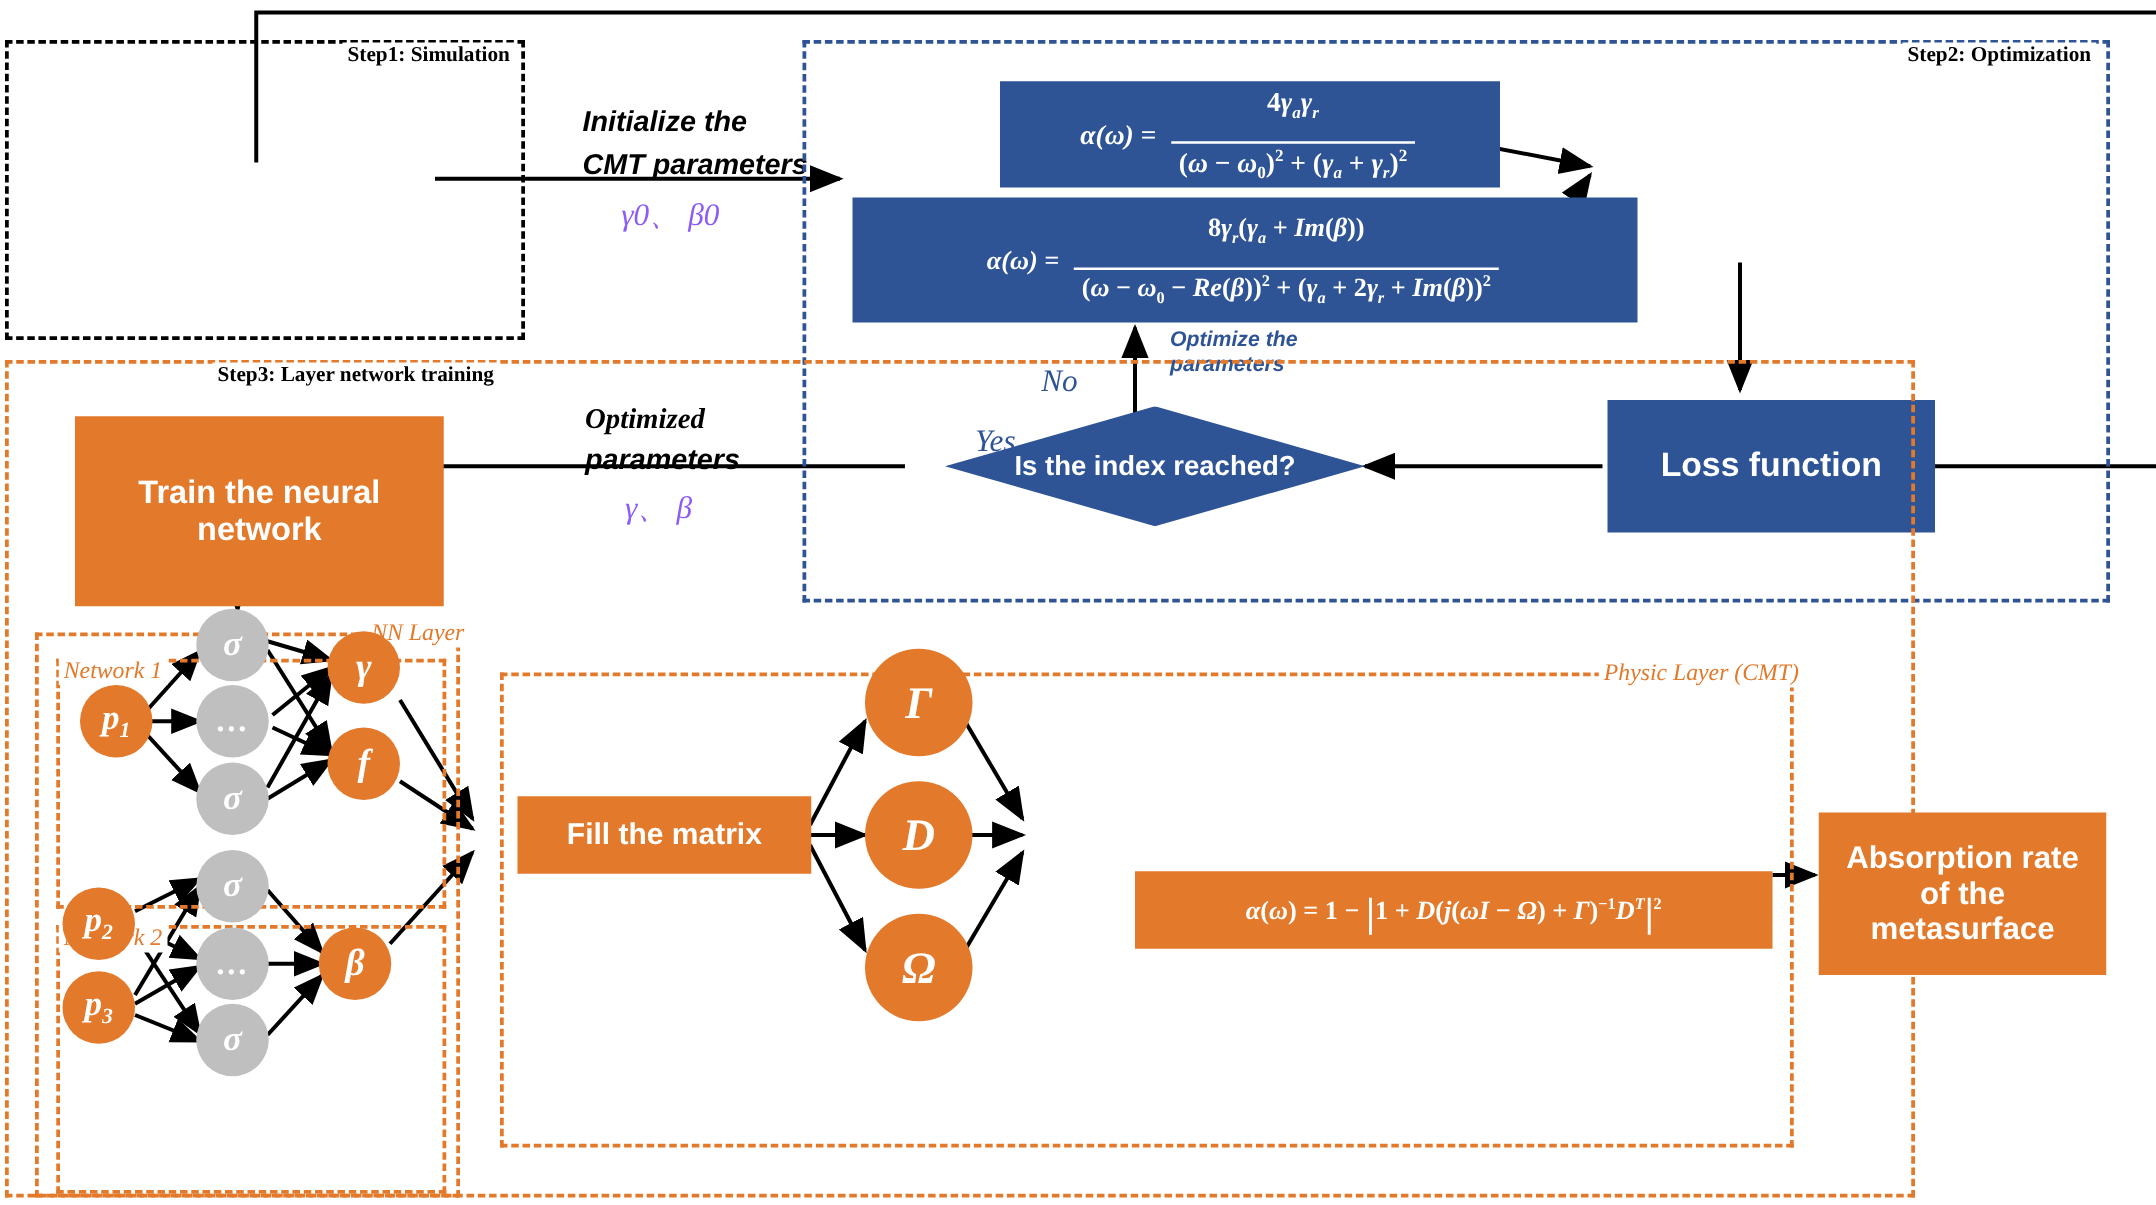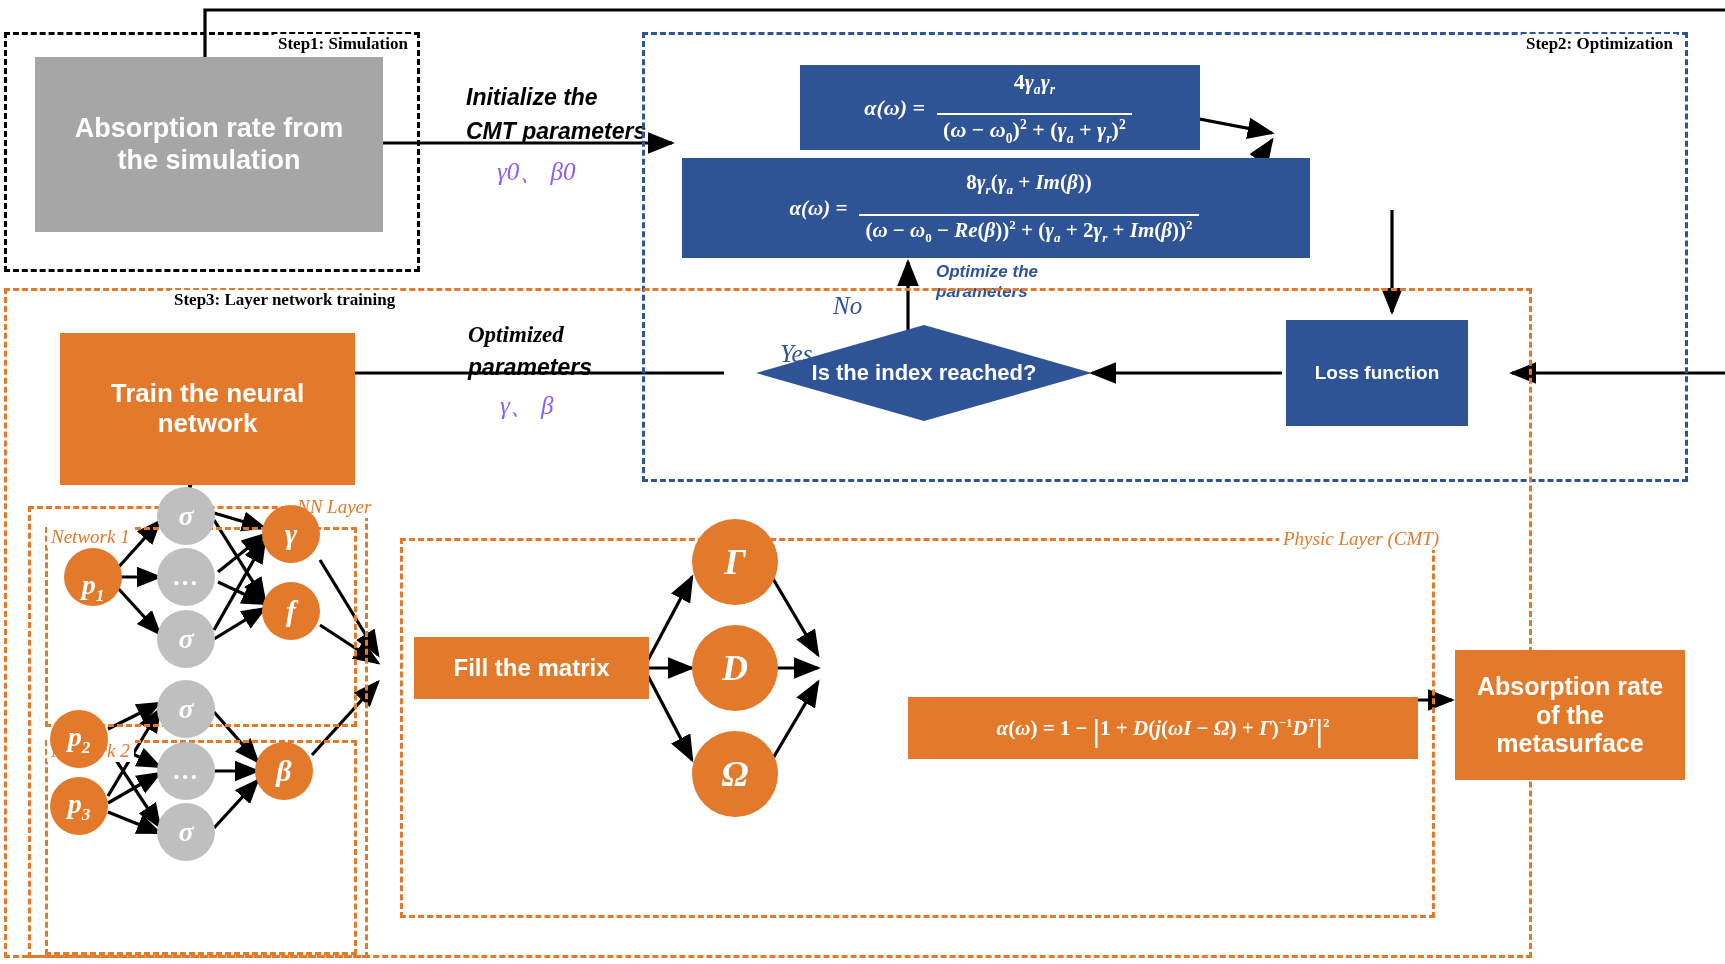--- a/index.html
+++ b/index.html
@@ -130,21 +130,20 @@
     <path d="M772,577 L818,655" stroke="#000" stroke-width="3.2" fill="none" marker-end="url(#ahs)"></path>
     <path d="M776,668 L818,668" stroke="#000" stroke-width="3.2" fill="none" marker-end="url(#ahs)"></path>
     <path d="M772,760 L818,682" stroke="#000" stroke-width="3.2" fill="none" marker-end="url(#ahs)"></path>
 
     <path d="M1418,700 L1452,700" stroke="#000" stroke-width="3.2" fill="none" marker-end="url(#ahs)"></path>
   </svg>
 
   <div class="dashbox dash-black" style="left:4px;top:32px;width:416px;height:240px;"></div>
   <div class="steplabel" style="left:274px;top:34px;">Step1: Simulation</div>
 
-  <div class="box box-gray" style="left:35px;top:57px;width:348px;height:175px;font-size:27px;padding:0 22px;">Absorption rate from the simulation</div>
 
   <div class="txt lbl-bold-it" style="left:466px;top:84px;">Initialize the</div>
   <div class="txt lbl-bold-it" style="left:466px;top:118px;">CMT parameters</div>
   <div class="txt lbl-math" style="left:497px;top:155px;">γ0、 β0</div>
 
   <div class="dashbox dash-blue" style="left:642px;top:32px;width:1046px;height:450px;"></div>
   <div class="steplabel blue" style="left:1522px;top:34px;">Step2: Optimization</div>
 
   <div class="box box-blue" style="left:800px;top:65px;width:400px;height:85px;">
     <div class="mathrow" style="font-size:22px;">
@@ -170,21 +169,21 @@
         </span>
         <span class="den">
           (<span class="mi">ω</span> − <span class="mi">ω</span><sub class="sm">0</sub> − <span class="mi">Re</span>(<span class="mi">β</span>))<sup class="sm">2</sup>
           + (<span class="mi">γ</span><sub class="sm mi">a</sub> + 2<span class="mi">γ</span><sub class="sm mi">r</sub> + <span class="mi">Im</span>(<span class="mi">β</span>))<sup class="sm">2</sup>
         </span>
       </span>
     </div>
   </div>
 
 
-  <div class="box box-blue" style="left:1286px;top:320px;width:182px;height:106px;font-size:19px;">Loss function</div>
+  <div class="box box-blue" style="left:1286px;top:320px;width:262px;height:106px;font-size:27px;">Loss function</div>
 
   <div class="diamond" style="left:756px;top:325px;width:336px;height:96px;font-size:22px;">Is the index reached?</div>
 
   <div class="txt lbl-yn" style="left:780px;top:340px;">Yes</div>
   <div class="txt lbl-yn" style="left:833px;top:292px;">No</div>
   <div class="txt lbl-blue-it" style="left:936px;top:262px;width:140px;">
     <span>Optimize the parameters</span>
   </div>
 
   <div class="dashbox dash-orange" style="left:4px;top:288px;width:1528px;height:670px;"></div>
@@ -194,21 +193,21 @@
 
   <div class="dashbox dash-orange-thin" style="left:28px;top:506px;width:340px;height:452px;"></div>
   <div class="sublabel" style="left:293px;top:496px;">NN Layer</div>
 
   <div class="dashbox dash-orange-thin" style="left:45px;top:527px;width:312px;height:200px;"></div>
   <div class="sublabel" style="left:47px;top:526px;">Network 1</div>
 
   <div class="dashbox dash-orange-thin" style="left:45px;top:740px;width:312px;height:215px;"></div>
   <div class="sublabel" style="left:47px;top:740px;">Network 2</div>
 
-  <div class="circ circ-orange" style="left:64px;top:548px;width:58px;height:58px;font-size:28px;align-items:flex-end;">
+  <div class="circ circ-orange" style="left:64px;top:548px;width:58px;height:58px;font-size:28px;">
     <span>p<sub class="sm">1</sub></span>
   </div>
   <div class="circ circ-gray" style="left:157px;top:487px;width:58px;height:58px;font-size:28px;">σ</div>
   <div class="circ circ-gray" style="left:157px;top:548px;width:58px;height:58px;font-size:26px;">…</div>
   <div class="circ circ-gray" style="left:157px;top:610px;width:58px;height:58px;font-size:28px;">σ</div>
   <div class="circ circ-orange" style="left:262px;top:505px;width:58px;height:58px;font-size:30px;">γ</div>
   <div class="circ circ-orange" style="left:262px;top:582px;width:58px;height:58px;font-size:30px;">f</div>
 
   <div class="circ circ-orange" style="left:50px;top:710px;width:58px;height:58px;font-size:28px;">
     <span>p<sub class="sm">2</sub></span>

